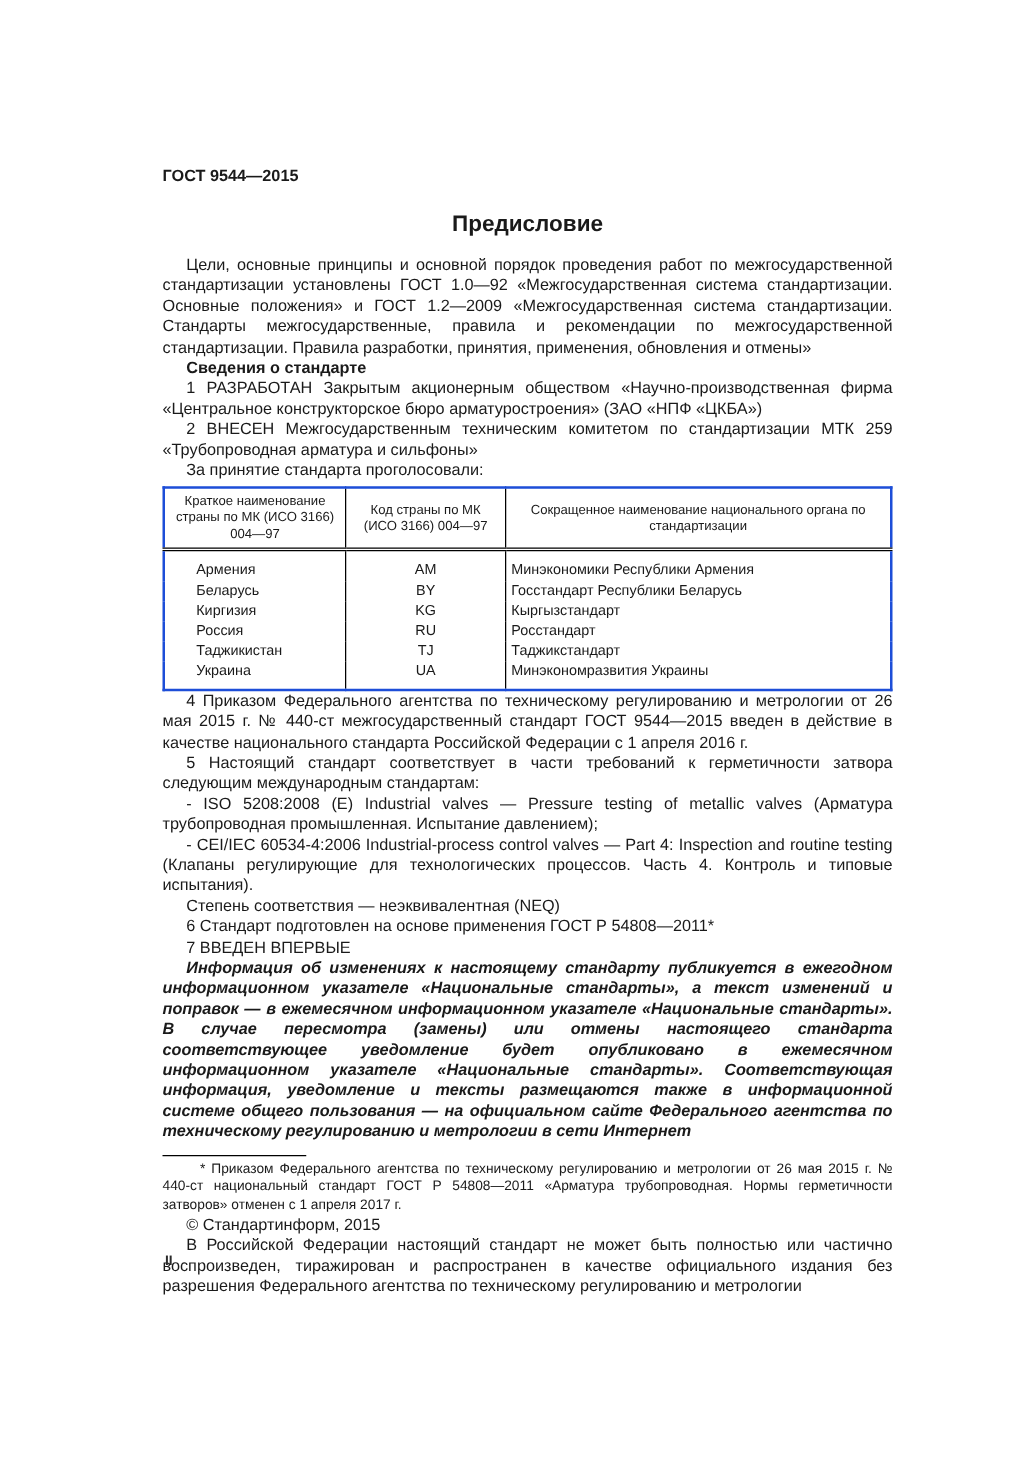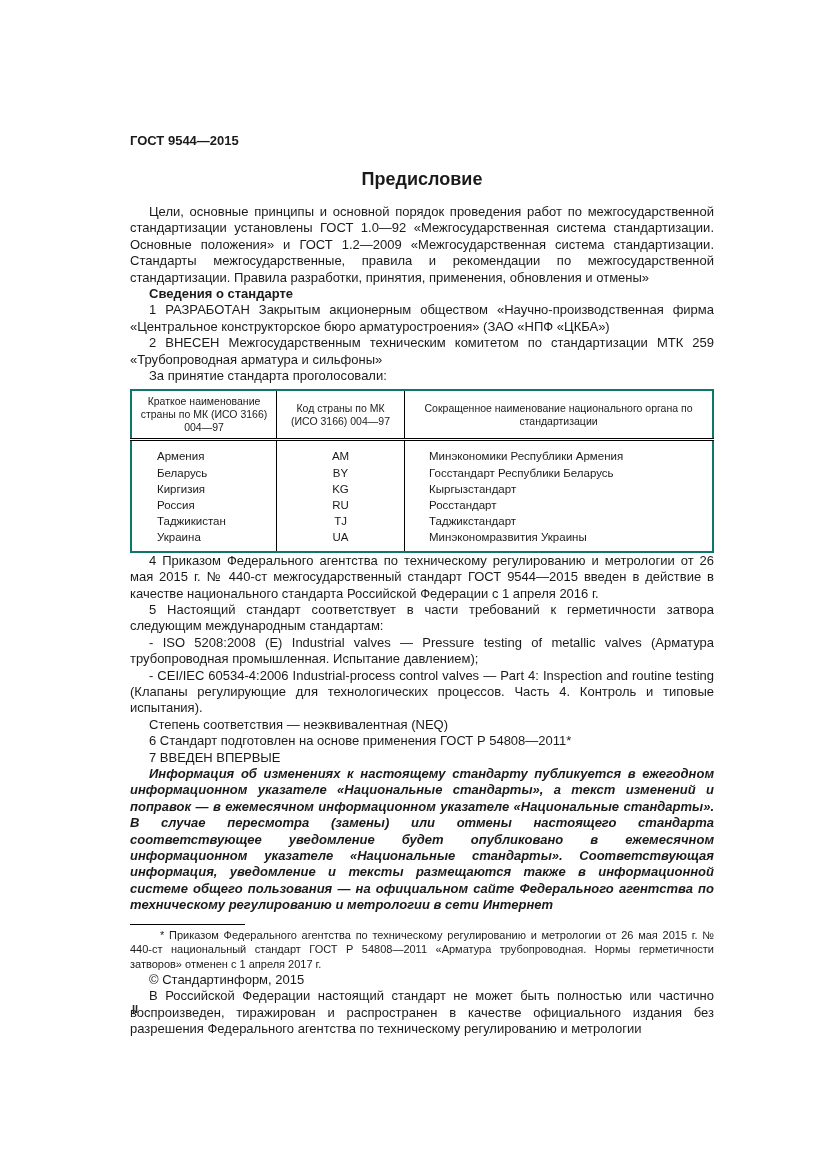--- a/index.html
+++ b/index.html
@@ -47,21 +47,21 @@
     font-size: 13px;
     line-height: 16.4px;
     font-weight: bold;
     text-indent: 19px;
     text-align: left;
   }
   table.vote-table {
     width: 100%;
     border-collapse: collapse;
     margin-top: 5px;
-    border: 2px solid #0f766e;
+    border: 2px solid #1d4ed8;
   }
   table.vote-table th {
     font-weight: normal;
     font-size: 10.5px;
     line-height: 13px;
     text-align: center;
     vertical-align: middle;
     padding: 4px 6px;
     border-left: 1px solid #000;
     border-right: 1px solid #000;
@@ -70,21 +70,21 @@
   table.vote-table td {
     font-size: 11.5px;
     line-height: 16.2px;
     padding: 0;
     border-left: 1px solid #000;
     border-right: 1px solid #000;
     vertical-align: top;
   }
   table.vote-table td.country { padding-left: 25px; margin-left: 45px; }
   table.vote-table td.code { text-align: center; }
-  table.vote-table td.org { padding-left: 24px; }
+  table.vote-table td.org { padding-left: 4px; }
   table.vote-table tr.first td { padding-top: 7px; }
   table.vote-table tr.last td { padding-bottom: 5px; }
   .col-country { width: 25%; }
   .col-code { width: 22%; }
   .col-org { width: 53%; }
   .after-table { margin-top: 4px; }
   .publication-note {
     margin-top: 31px;
     font-style: italic;
     font-weight: bold;

